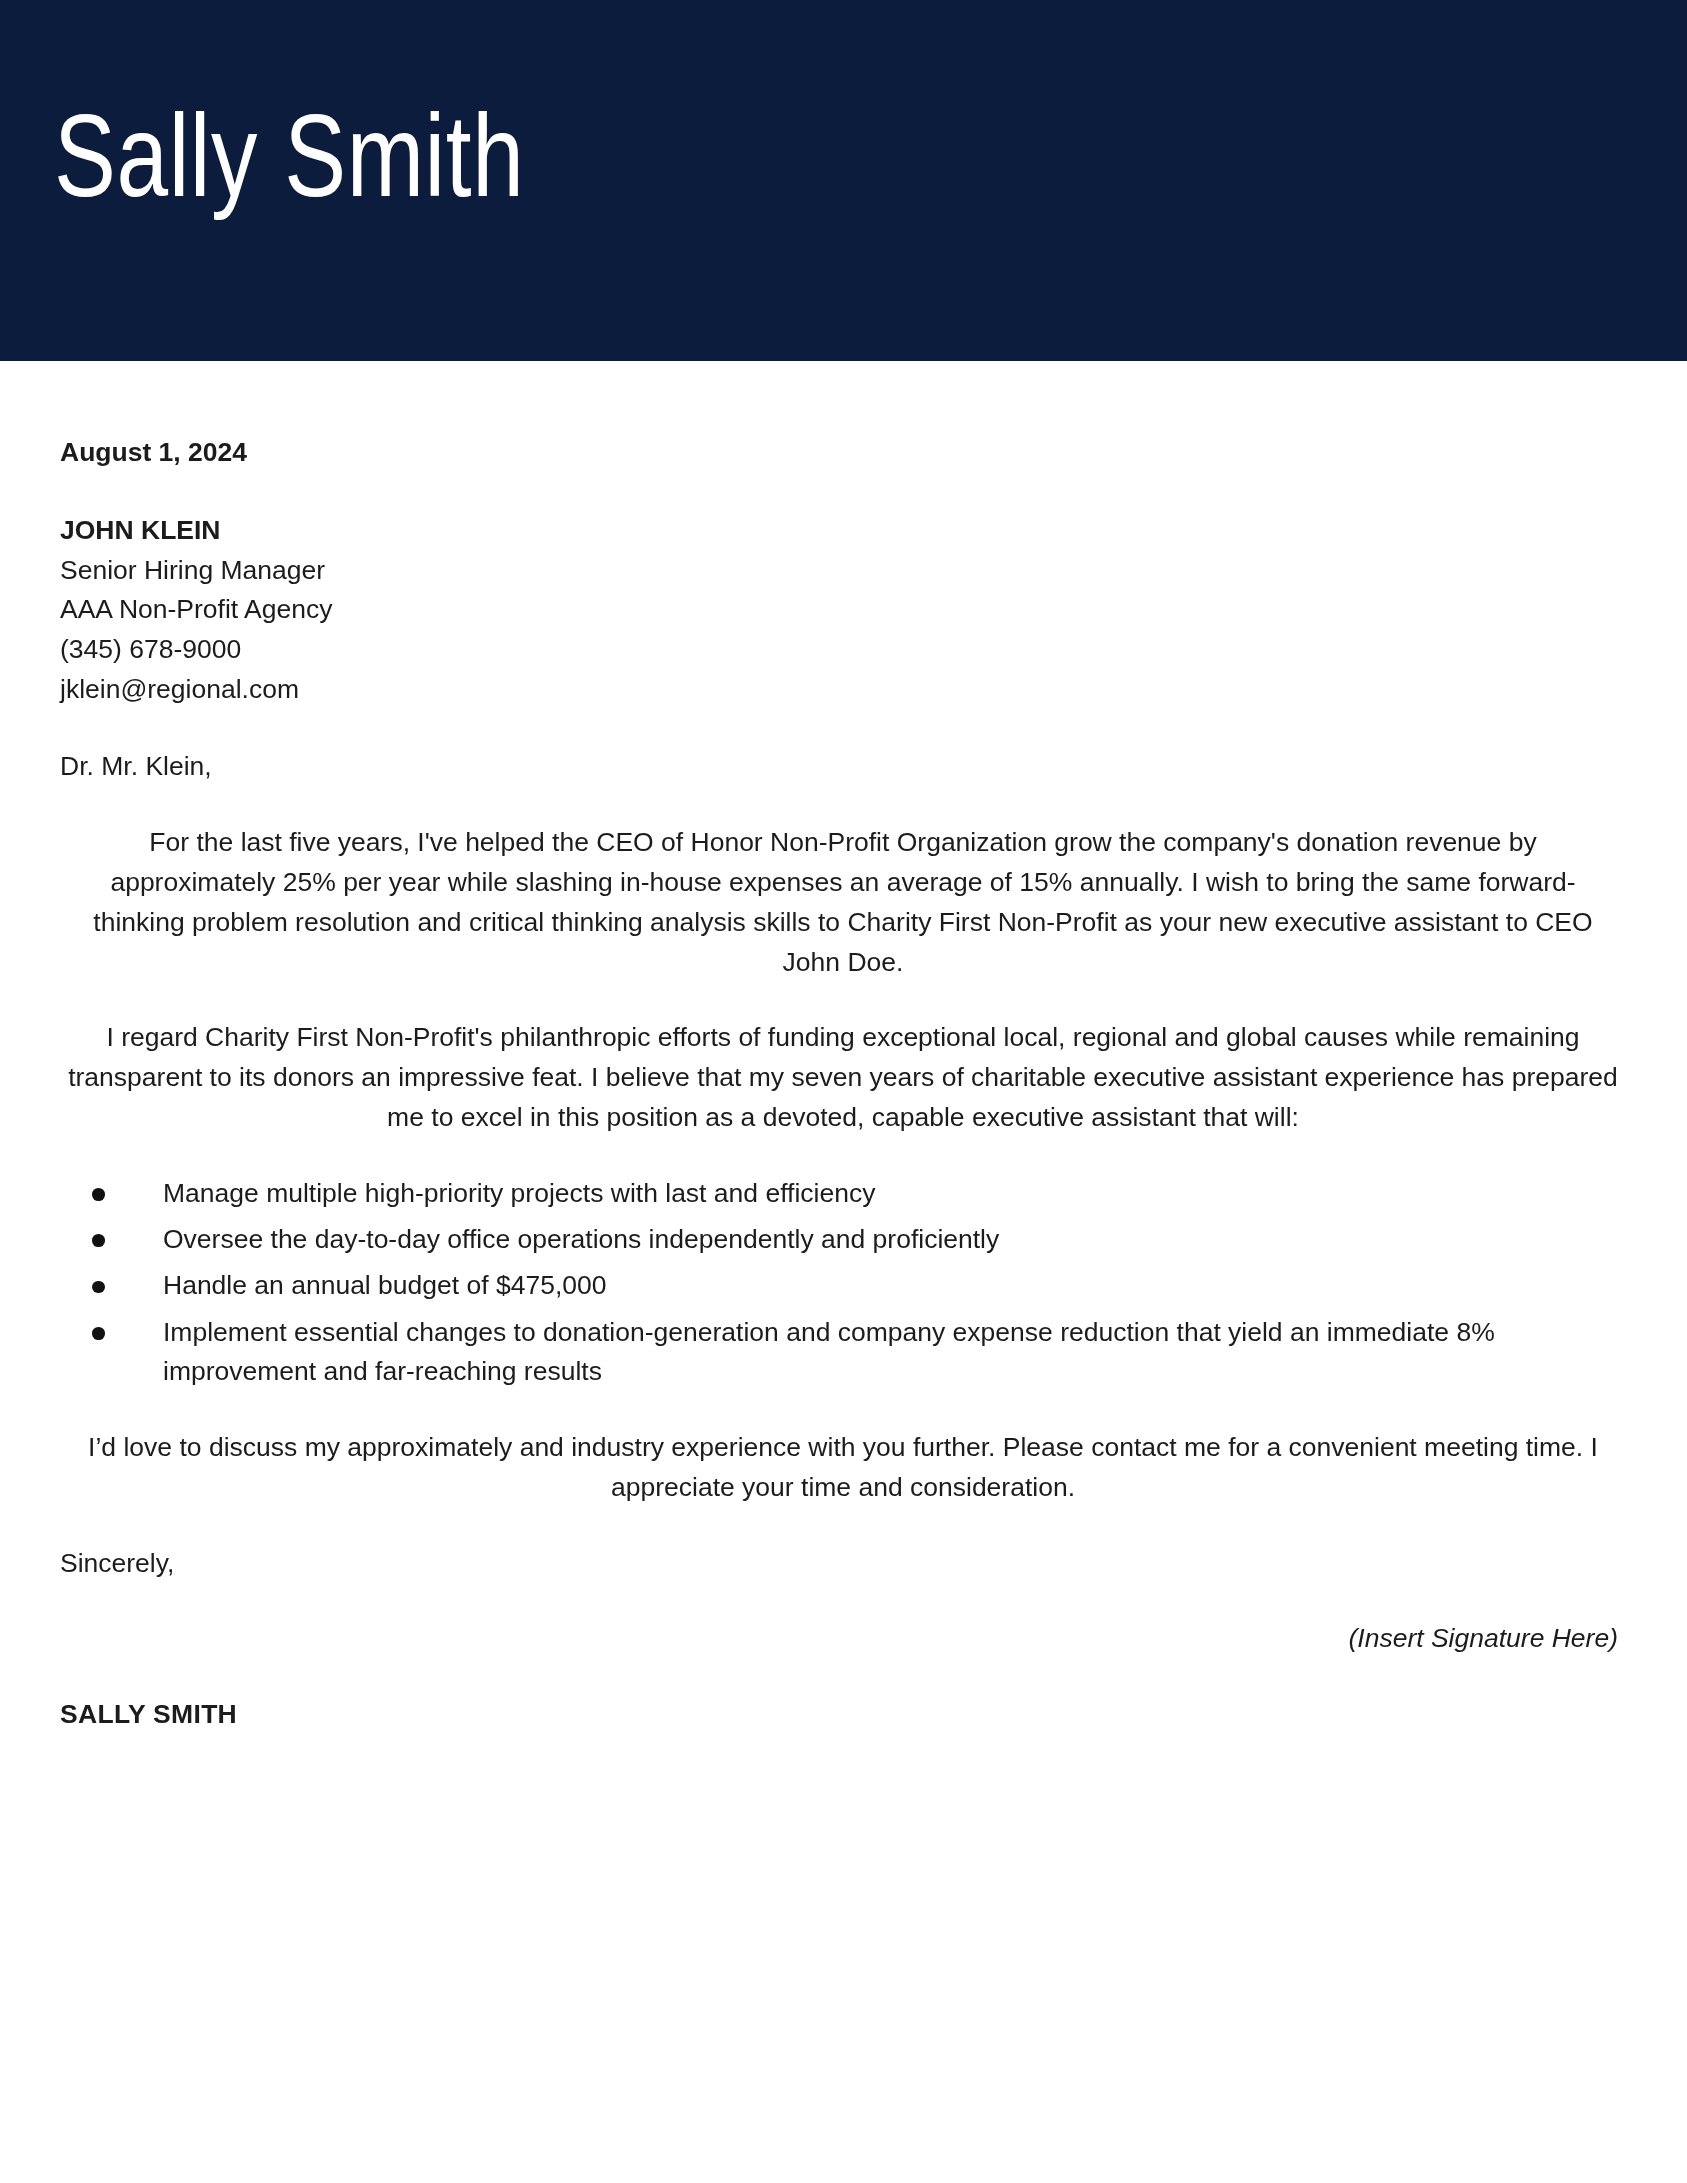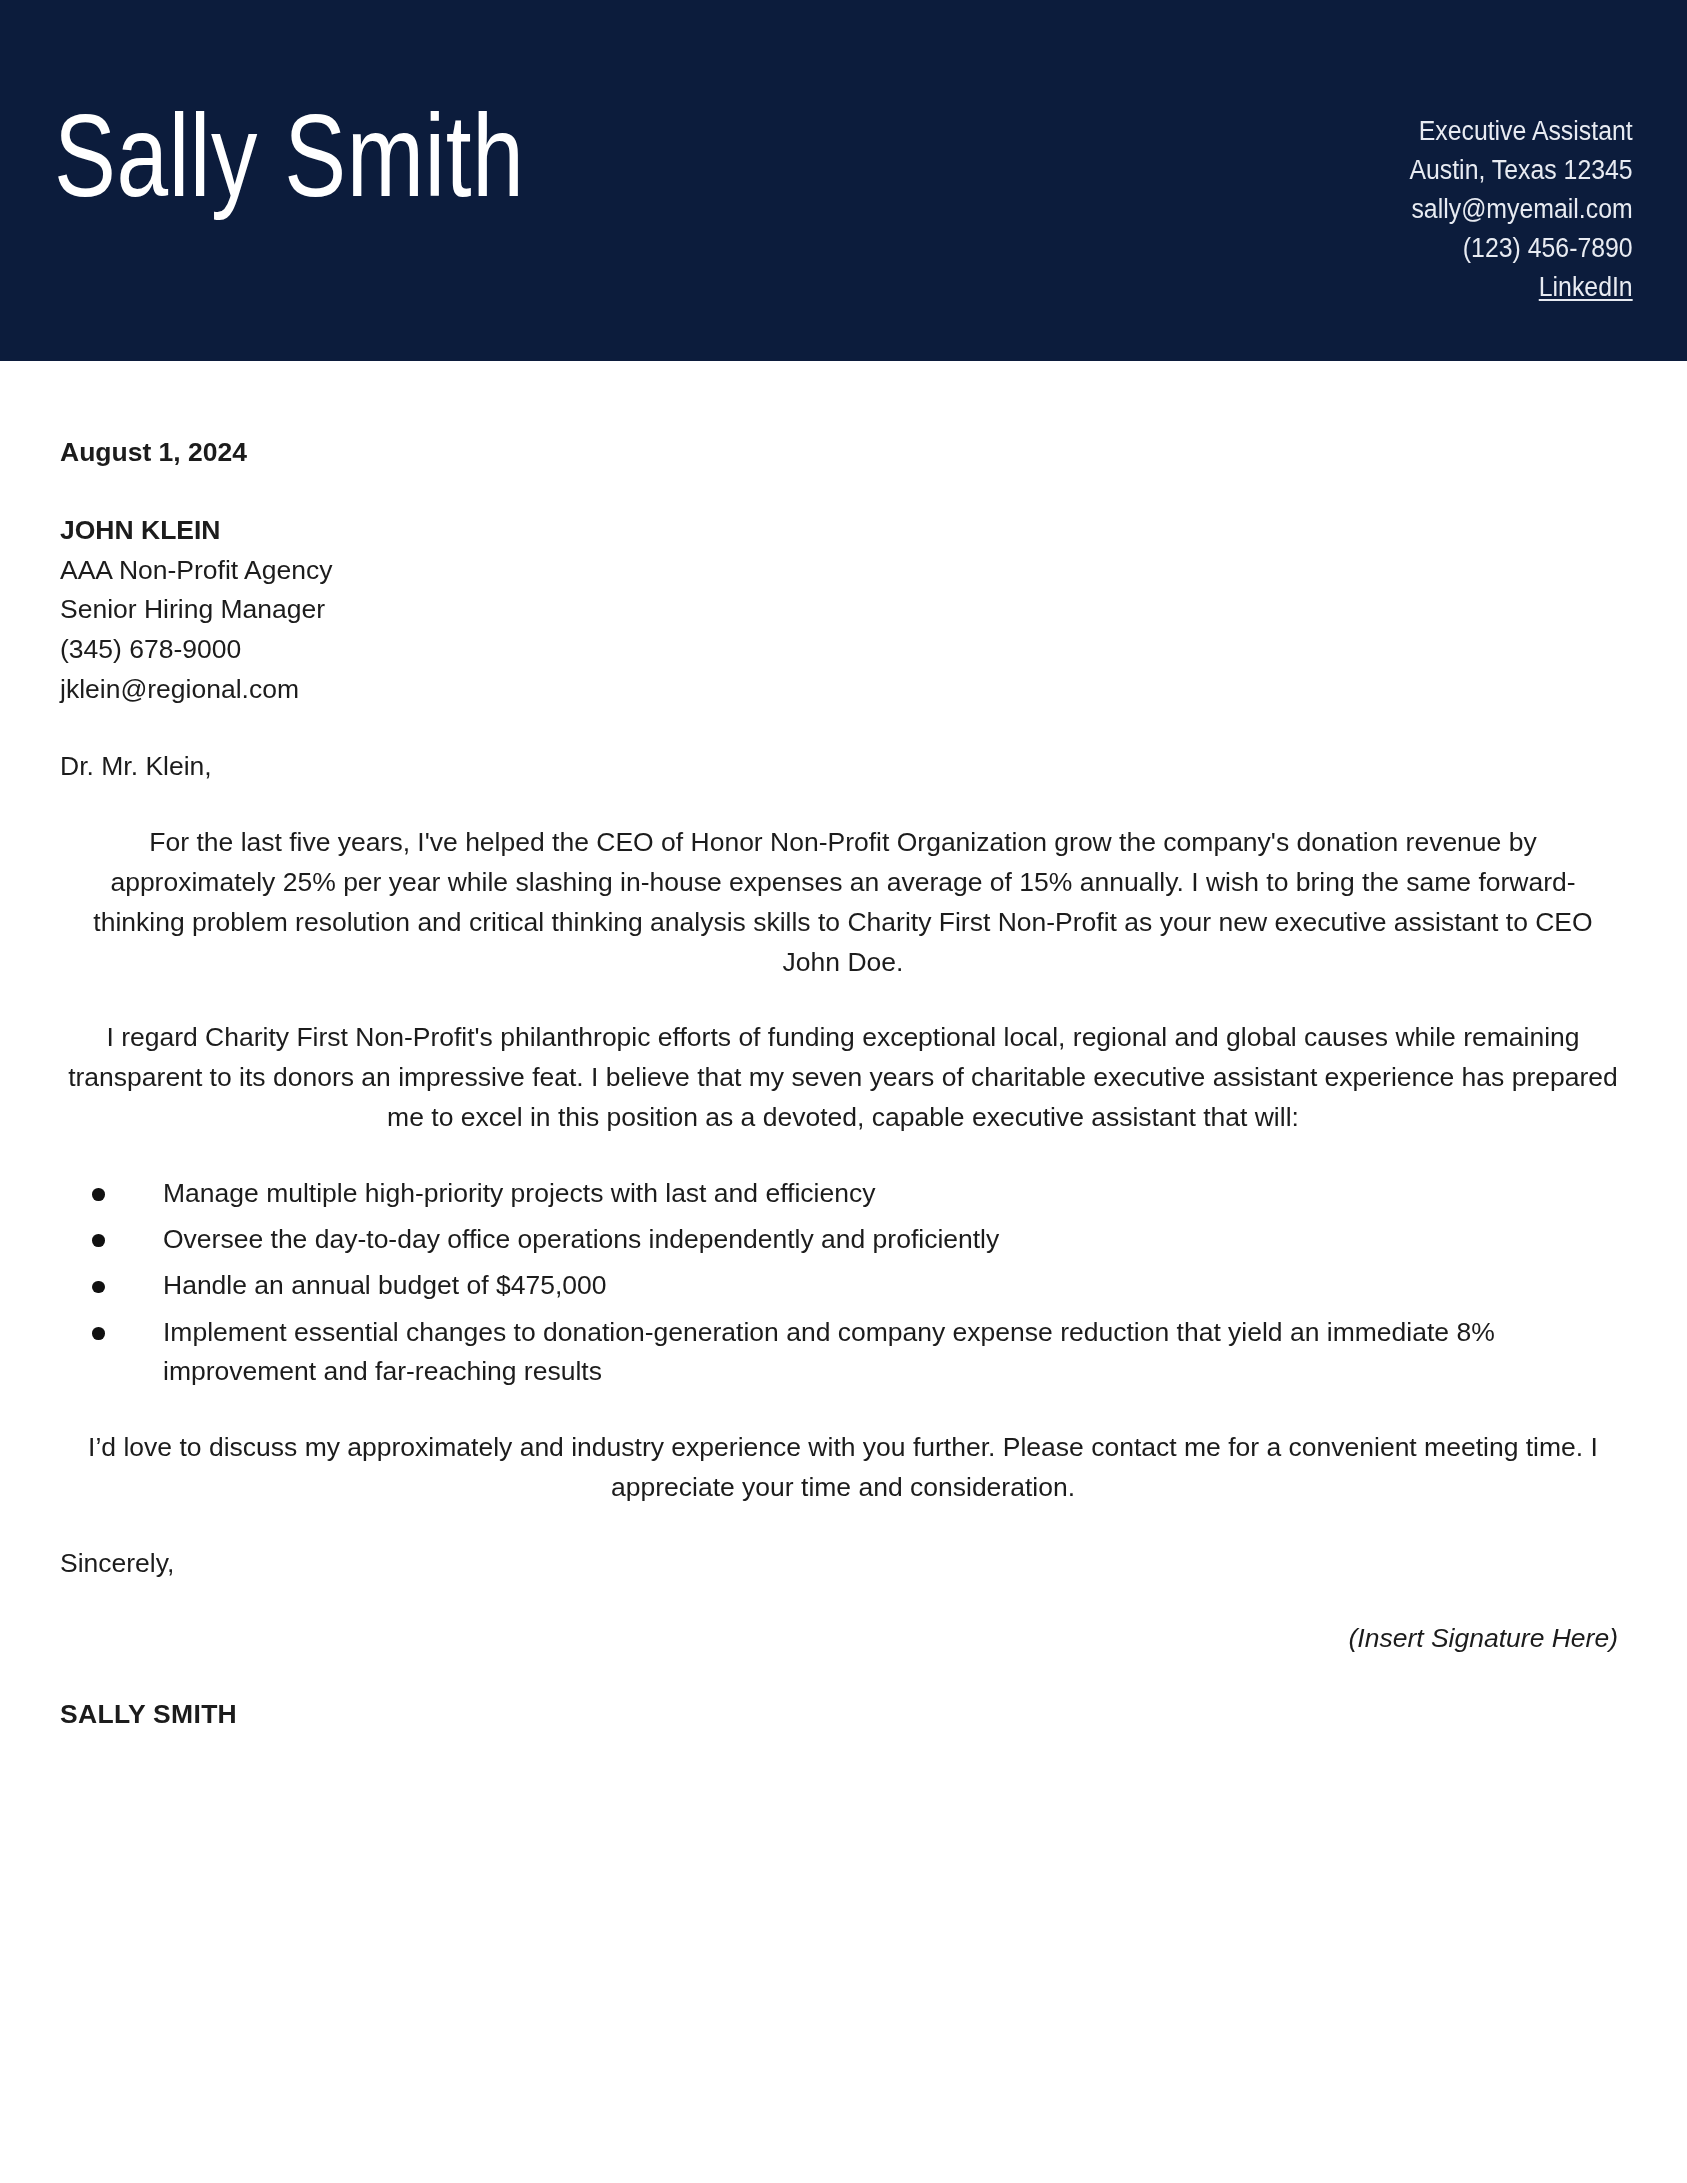--- a/index.html
+++ b/index.html
@@ -129,38 +129,31 @@
 </style>
 </head>
 <body>
 
 <div class="header-band">
 
   <div class="name-block">
     <div class="full-name">Sally Smith</div>
   </div>
 
-  <div class="contact-block">
-    <span class="contact-line">Executive Assistant</span>
-    <span class="contact-line">Austin, Texas 12345</span>
-    <span class="contact-line">sally@myemail.com</span>
-    <span class="contact-line">(123) 456-7890</span>
-    <span class="contact-line"><a class="contact-link" href="#">LinkedIn</a></span>
-  </div>
 
 </div>
 
 <div class="letter">
 
   <div class="date-line">August 1, 2024</div>
 
   <div class="recipient">
     <div class="recipient-name">JOHN KLEIN</div>
+    <div>Senior Hiring Manager</div>
     <div>AAA Non-Profit Agency</div>
-    <div>Senior Hiring Manager</div>
     <div>(345) 678-9000</div>
     <div>jklein@regional.com</div>
   </div>
 
   <div class="salutation">Dr. Mr. Klein,</div>
 
   <div class="para">For the last five years, I've helped the CEO of Honor Non-Profit Organization grow the company's donation revenue by approximately 25% per year while slashing in-house expenses an average of 15% annually. I wish to bring the same forward-thinking problem resolution and critical thinking analysis skills to Charity First Non-Profit as your new executive assistant to CEO John Doe.</div>
 
   <div class="para">I regard Charity First Non-Profit's philanthropic efforts of funding exceptional local, regional and global causes while remaining transparent to its donors an impressive feat. I believe that my seven years of charitable executive assistant experience has prepared me to excel in this position as a devoted, capable executive assistant that will:</div>
 

